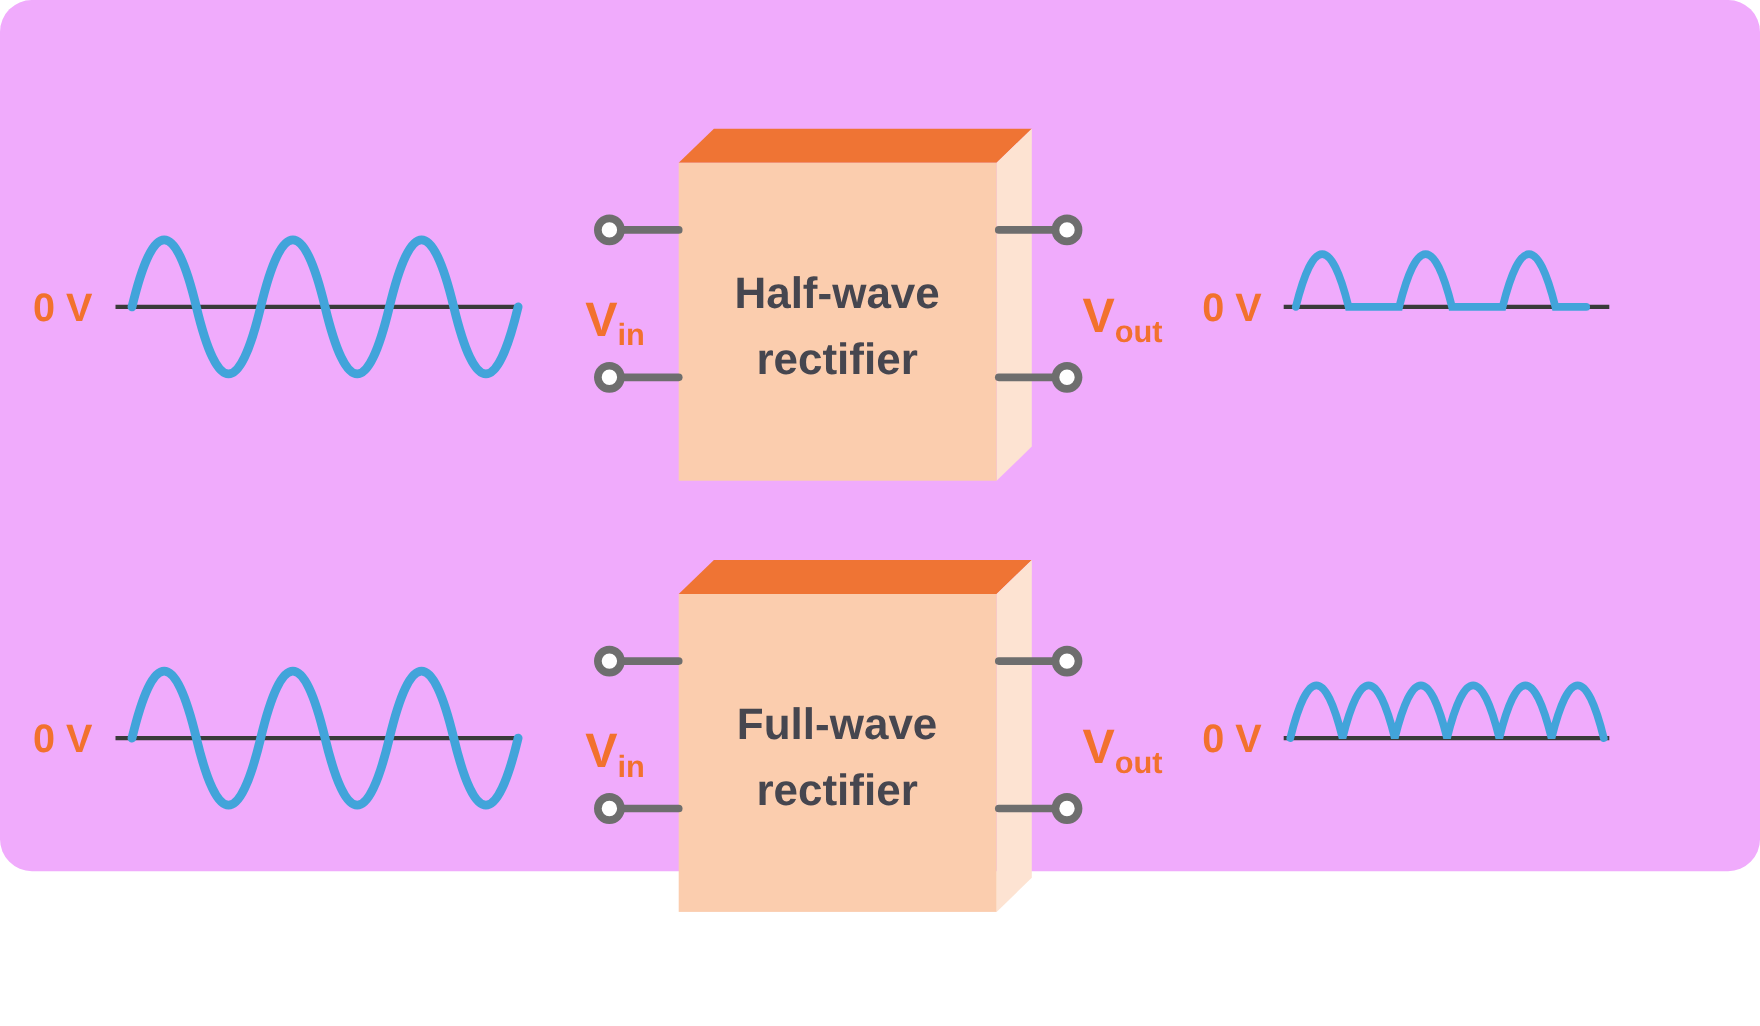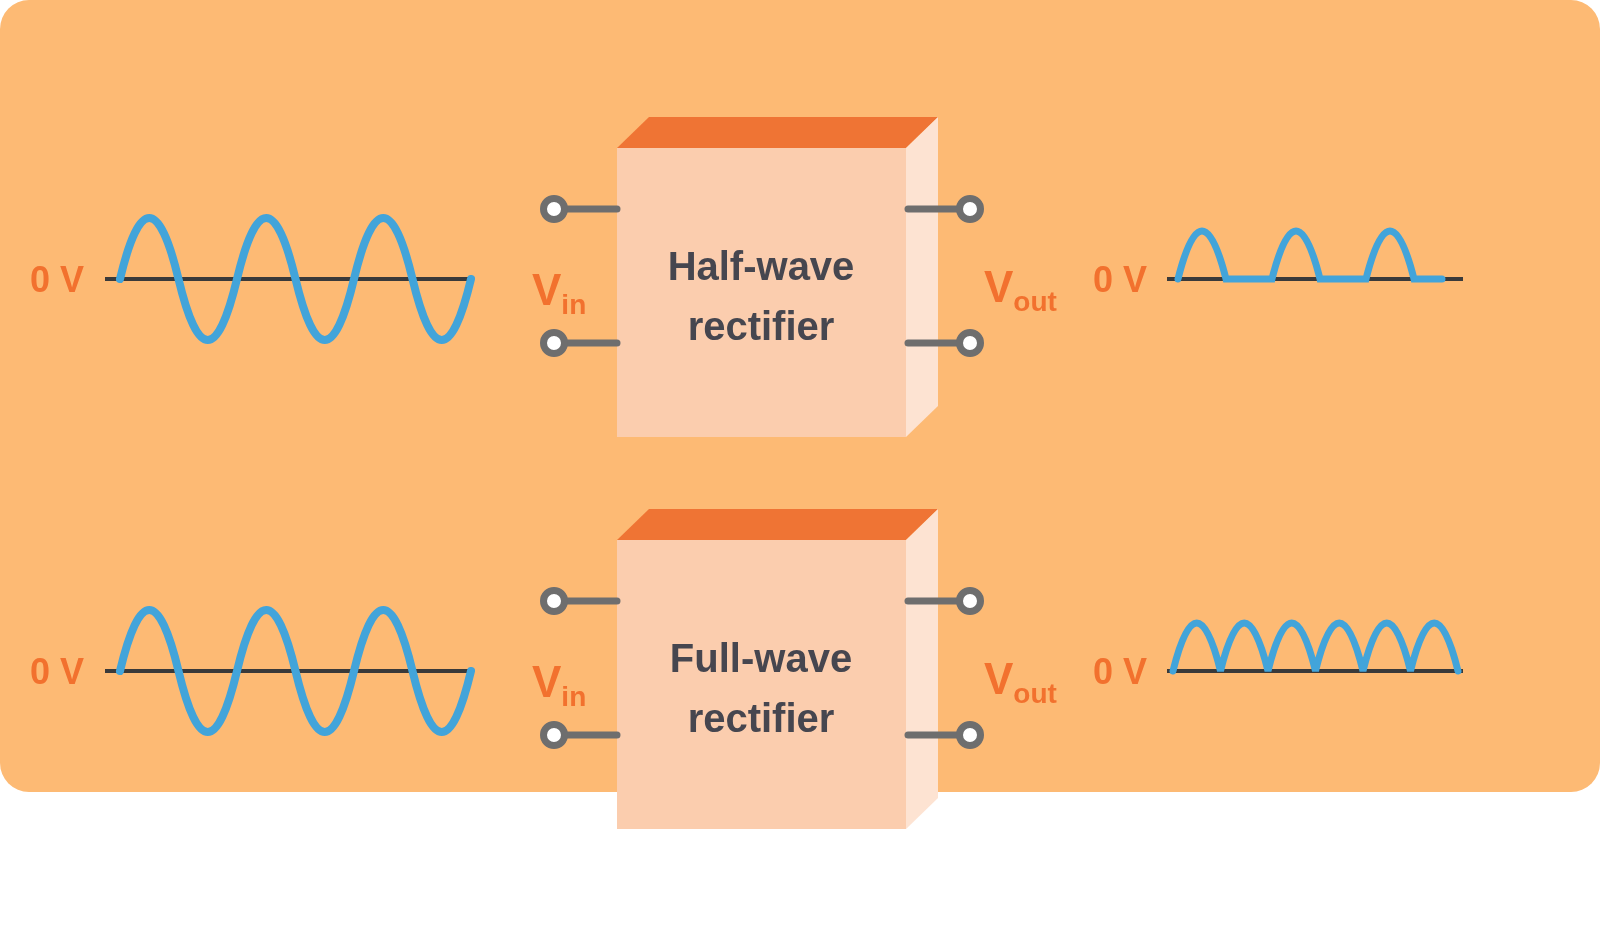--- a/index.html
+++ b/index.html
@@ -8,21 +8,21 @@
     background: #ffffff;
     width: 1600px;
     height: 933px;
     overflow: hidden;
     font-family: "Liberation Sans", sans-serif;
   }
   .stage {
     position: relative;
     width: 1600px;
     height: 792px;
-    background: #fdba74;
+    background: #f0abfc;
     border-radius: 29px;
   }
   svg text {
     font-family: "Liberation Sans", sans-serif;
     font-weight: 700;
   }
 </style>
 </head>
 <body>
 

